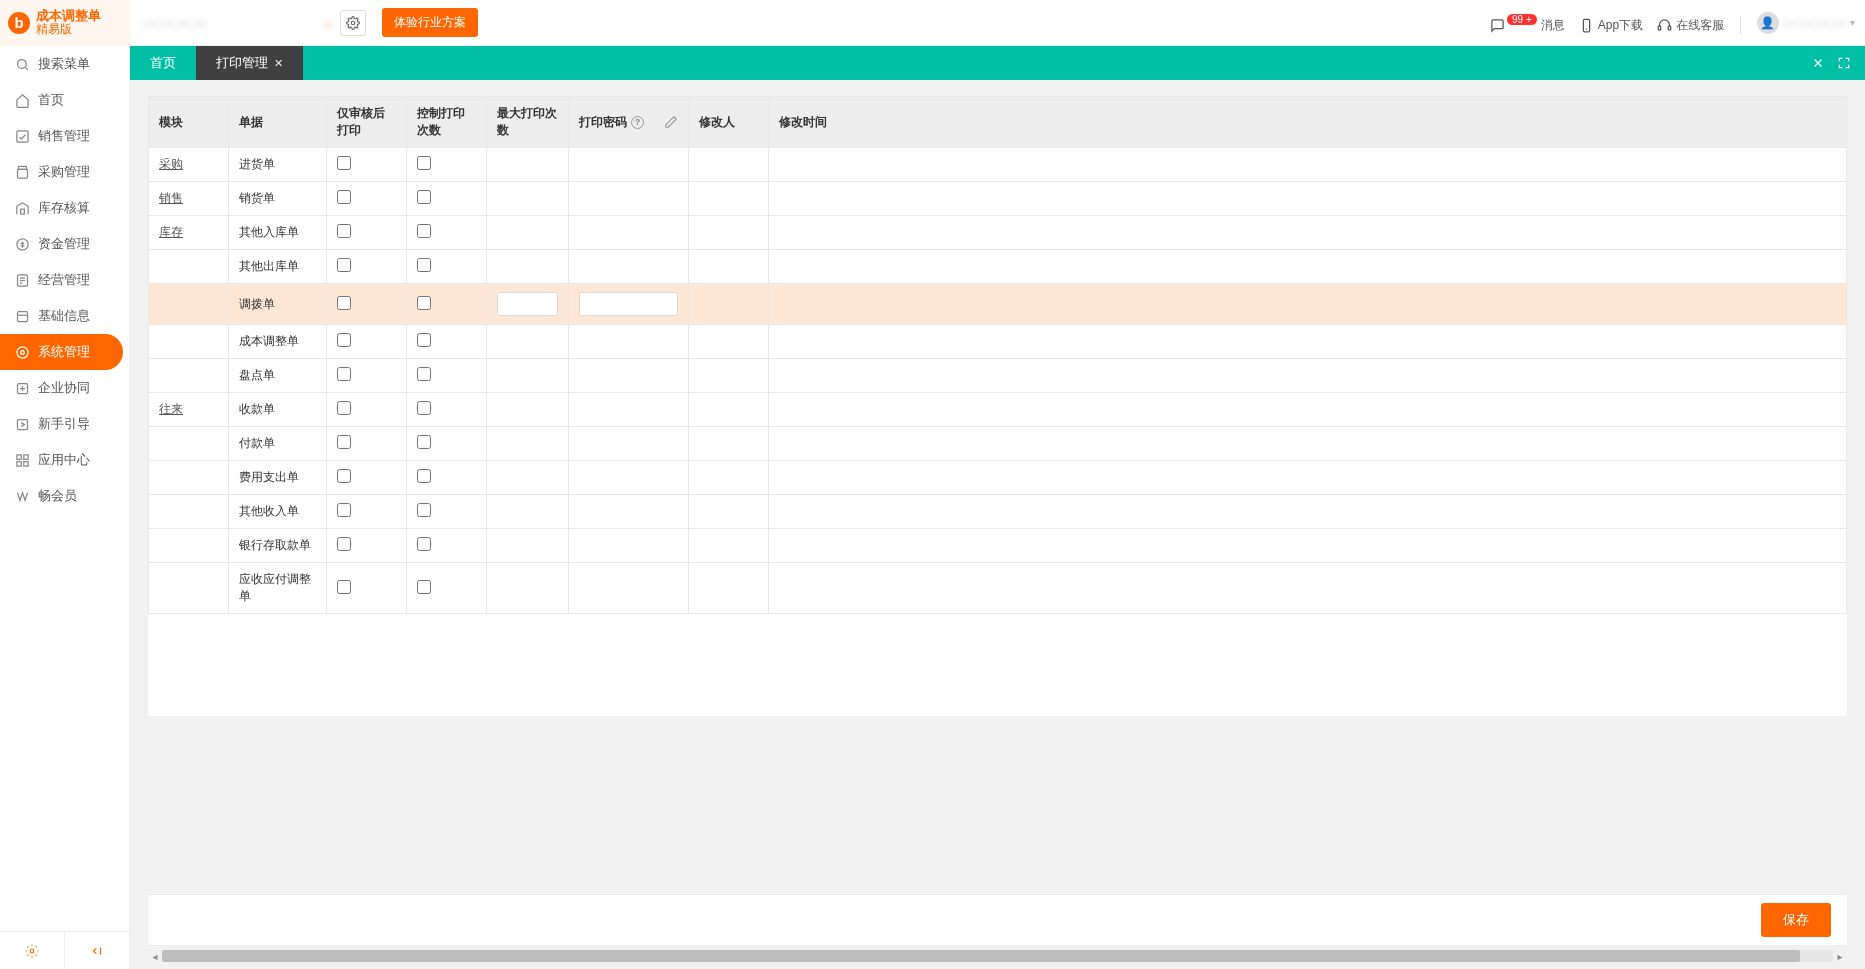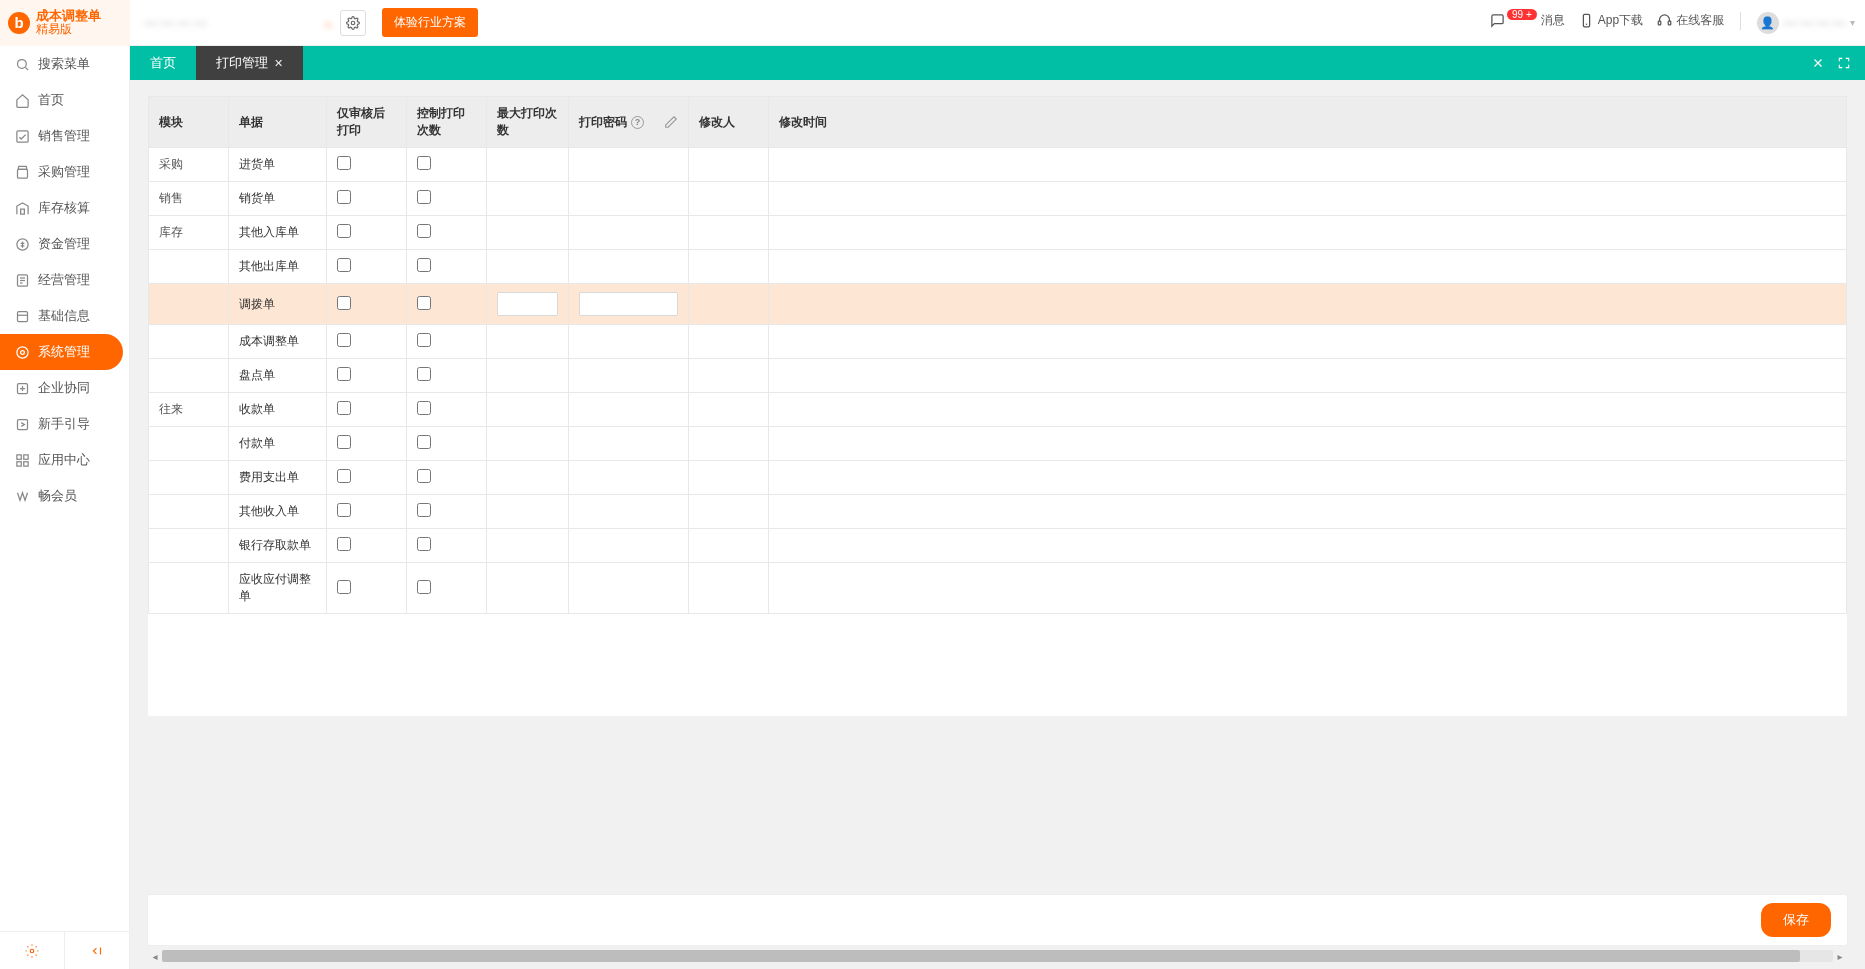--- a/index.html
+++ b/index.html
@@ -11,21 +11,21 @@
 .brand { display: flex; align-items: center; gap: 6px; width: 130px; background: #fff6ef; height: 46px; padding: 0 8px; }
 .brand-icon { width: 22px; height: 22px; background: #f60; border-radius: 50%; display: flex; align-items: center; justify-content: center; color: #fff; font-weight: bold; font-size: 15px; }
 .brand-text { display: flex; flex-direction: column; line-height: 1.05; }
 .brand-main { color: #f60; font-size: 13px; font-weight: 600; }
 .brand-sub { color: #f60; font-size: 12px; }
 .org-select { display: flex; align-items: center; gap: 6px; margin-left: 14px; width: 190px; height: 28px; color: #999; cursor: pointer; filter: blur(3px); }
 .org-select .chev { color: #f60; margin-left: auto; }
 .gear-btn { margin-left: 6px; width: 26px; height: 26px; display: flex; align-items: center; justify-content: center; color: #666; cursor: pointer; border: 1px solid #ddd; border-radius: 3px; }
 .promo-btn { margin-left: 16px; background: #f60; color: #fff; border: none; border-radius: 3px; padding: 6px 12px; font-size: 12px; cursor: pointer; }
 .topbar-spacer { flex: 1; }
-.topbar-right { display: flex; align-items: flex-start; gap: 14px; }
+.topbar-right { display: flex; align-items: flex-end; gap: 14px; }
 .tb-link { display: flex; align-items: center; gap: 4px; color: #555; cursor: pointer; font-size: 12px; }
 .badge { background: #f33; color: #fff; border-radius: 9px; font-size: 10px; padding: 0 5px; margin-left: -2px; margin-top: -12px; }
 .tb-sep { width: 1px; height: 18px; background: #ddd; margin: 0 2px; }
 .avatar { display: flex; align-items: center; gap: 4px; }
 .avatar-circle { width: 22px; height: 22px; border-radius: 50%; background: #ddd; display:flex; align-items:center; justify-content:center; color:#999; font-size:12px;}
 .avatar-name { color: #999; filter: blur(3px); }
 .avatar .arrow{ color:#bbb; font-size:10px;}
 
 
 .body { flex: 1; display: flex; min-height: 0; }
@@ -50,41 +50,41 @@
 .tabsbar-icons .ticon { cursor: pointer; display:inline-flex; }
 
 .content-viewport { flex: 1; display: flex; flex-direction: column; min-height: 0; position: relative; }
 .content-scroll { flex: 1; overflow: auto; padding: 16px 18px 0 18px; }
 .card { background: #fff; border-radius: 2px; padding: 0; min-height: 620px; }
 
 
 table.print-tbl { width: 100%; border-collapse: collapse; table-layout: fixed; }
 .print-tbl th, .print-tbl td { border: 1px solid #e8e8e8; padding: 8px 10px; font-size: 12px; text-align: left; vertical-align: middle; height: 32px; }
 .print-tbl th { background: #ededed; font-weight: 600; color: #333; }
-.print-tbl td.mod { color: #555; }
+.print-tbl td.mod { color: #555; text-decoration: underline; }
 .print-tbl tr.highlight td { background: #fde6d3; }
 .print-tbl tr.highlight td input[type=text] { background: #fff; }
 .print-tbl td input[type=checkbox] { width: 14px; height: 14px; accent-color:#999; }
 .print-tbl td input[type=text] { width: 100%; border: 1px solid #d9d9d9; height: 24px; padding: 0 6px; font-size: 12px; border-radius: 2px; }
 .print-tbl tr.highlight td.empty input[type=text]{ }
 .print-tbl .col-mod { width: 80px; }
 .print-tbl .col-doc { width: 98px; }
 .print-tbl .col-ck1, .print-tbl .col-ck2 { width: 80px; text-align: center; }
 .print-tbl .col-max { width: 82px; }
 .print-tbl .col-pw { width: 120px; }
 .print-tbl .col-editor { width: 80px; }
 .print-tbl .col-time { }
 .th-pw { display: flex; align-items: center; gap: 4px; }
 .th-pw .help { display:inline-flex; width:13px; height:13px; border:1px solid #999; border-radius:50%; align-items:center; justify-content:center; font-size:9px; color:#888; }
 .th-pw .spacer{flex:1;}
 .th-pw .edit { color:#999; cursor:pointer; display:inline-flex; }
 
 
 .savebar { height: 50px; background: #fff; margin: 10px 18px 4px 18px; border-radius: 2px; display: flex; align-items: center; justify-content: flex-end; padding: 0 16px; box-shadow: 0 0 0 1px #eee; }
-.btn-save { background: #f60; color: #fff; border: none; border-radius: 12px; padding: 8px 22px; font-size: 13px; cursor: pointer; }
+.btn-save { background: #f60; color: #fff; border: none; border-radius: 3px; padding: 8px 22px; font-size: 13px; cursor: pointer; }
 
 
 .hscroll { height: 14px; margin: 0 18px 6px 18px; background: #f1f1f1; border-radius: 2px; position: relative; display:flex; align-items:center; }
 .hscroll .arrow{ width:14px; text-align:center; color:#888; font-size:10px; cursor:pointer;}
 .hscroll .track{ flex:1; height:12px; background:#e6e6e6; border-radius:2px; position:relative;}
 .hscroll .thumb{ position:absolute; left:0; top:0; bottom:0; width:98%; background:#bdbdbd; border-radius:2px;}
 
 .ic svg, .ticon svg, .tb-link svg, .gear-btn svg, .sb-btn svg, .edit svg { width: 14px; height: 14px; }
 .tb-link svg{ width:15px; height:15px;}
 .side-item .ic svg{ width:15px; height:15px;}

